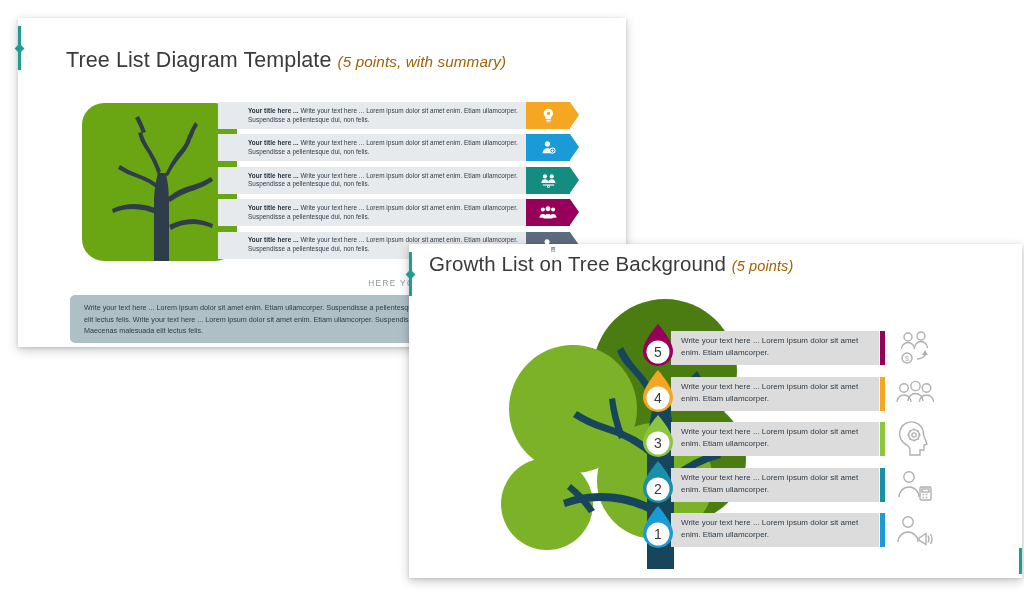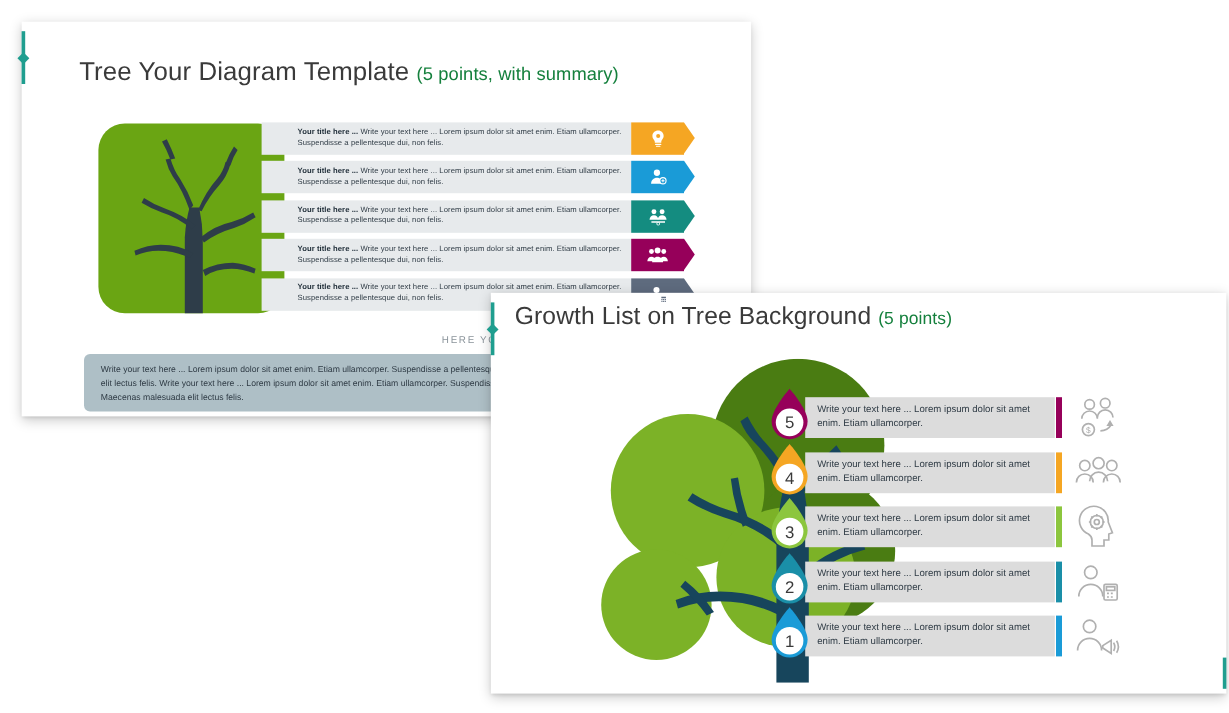--- a/index.html
+++ b/index.html
@@ -32,21 +32,21 @@
     position:absolute;right:0;bottom:4px;width:3px;height:26px;
     background:#1f9e8f;
   }
 
   .slide-title{
     position:absolute;white-space:nowrap;
     color:#3a3a3a;font-weight:400;letter-spacing:.1px;
   }
   #slide-one .slide-title{left:48px;top:30px;font-size:21.5px;}
   #slide-two .slide-title{left:438px - 409px;top:252px;font-size:20.5px;}
-  .title-sub{font-size:.71em;color:#15803d;}
+  .title-sub{font-size:.71em;color:#a16207;font-style:italic;}
 
   
   .s1-treebox{
     position:absolute;left:64px;top:85px;width:155px;height:158px;
     background:#6aa513;border-radius:22px;overflow:hidden;
   }
   .s1-trunk{position:absolute;left:0;top:0;width:155px;height:175px;}
 
   .s1-list{position:absolute;left:200px;top:84px;width:345px;}
   .s1-row{position:relative;height:27px;margin-bottom:5.4px;display:flex;}
@@ -119,21 +119,21 @@
 </head>
 <body>
 
 <div class="canvas">
 
   <div class="slide" id="slide-one">
     <div class="accent-bar"></div>
     <div class="accent-diamond"></div>
 
     <div class="slide-title">
-      <span>Tree Your Diagram Template</span>
+      <span>Tree List Diagram Template</span>
       <span class="title-sub">(5 points, with summary)</span>
     </div>
 
     <div class="s1-treebox">
       <svg class="s1-trunk" viewBox="0 0 155 175">
         <g fill="#2e3d49">
           <path d="M72 175 L72 95 Q73 80 76 70 L84 70 Q87 84 87 98 L87 175 Z"></path>
           <path d="M76 72 Q70 55 62 44 Q58 38 56 30 L60 29 Q63 39 68 46 Q75 57 79 68 Z"></path>
           <path d="M83 72 Q90 56 99 46 Q104 40 106 32 L110 34 Q107 44 101 51 Q92 61 86 73 Z"></path>
           <path d="M78 88 Q66 78 53 74 Q44 71 36 66 L38 62 Q47 68 56 71 Q70 76 81 85 Z"></path>

